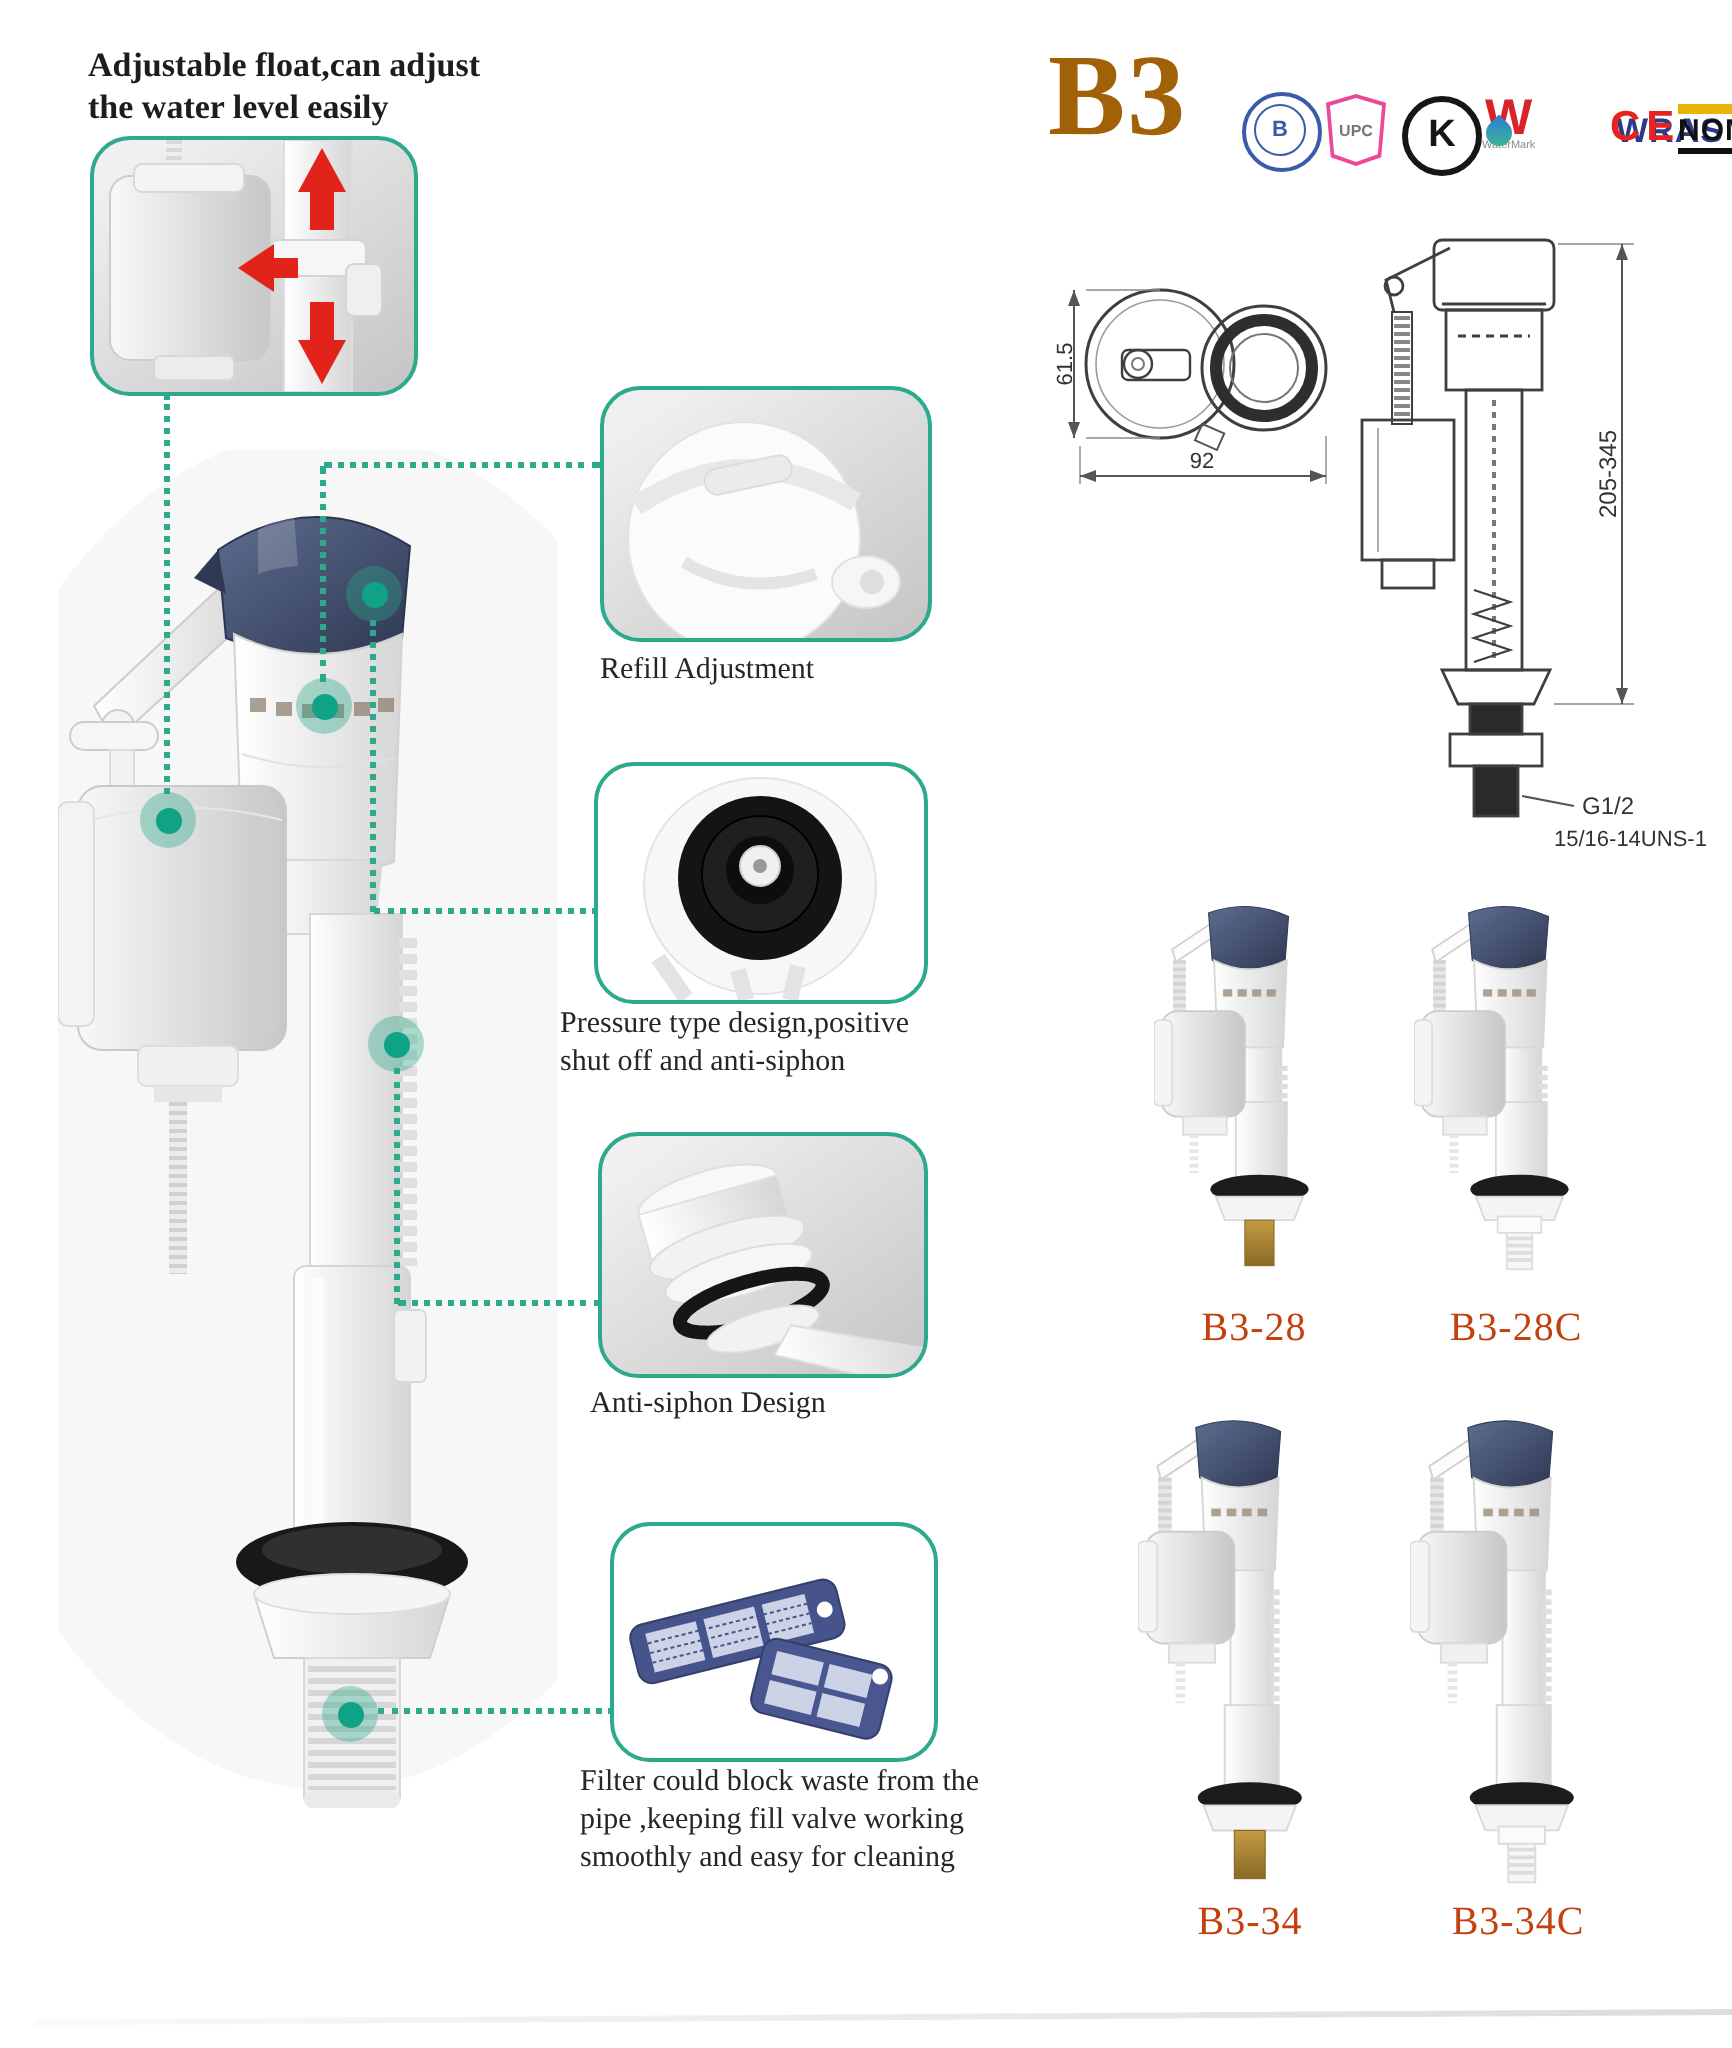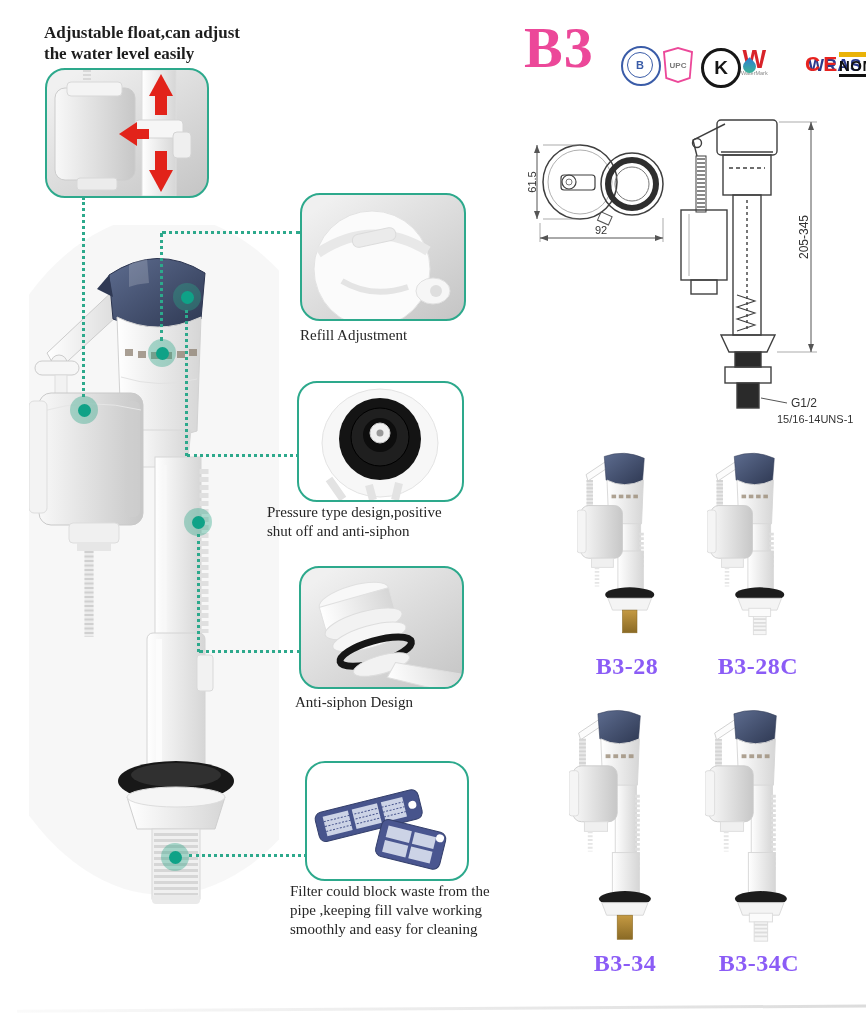--- a/index.html
+++ b/index.html
@@ -2,23 +2,23 @@
 <html><head>
 <meta charset="utf-8">
 <style>
   html,body{margin:0;padding:0;background:#fff;}
   .page{position:relative;width:866px;height:1024px;background:#ffffff;overflow:hidden;
         font-family:"Liberation Serif",serif;color:#222;margin-left:17px;}
   
   .note-heading{position:absolute;left:27px;top:22px;width:260px;
     font-weight:bold;font-size:17px;line-height:21px;color:#1d1d1d;}
   .brand-title{position:absolute;left:507px;top:18px;font-size:58px;line-height:60px;
-    color:#ec4899;font-weight:600;letter-spacing:1px;font-family:"Liberation Serif",serif;}
+    color:#a16207;font-weight:600;letter-spacing:1px;font-family:"Liberation Serif",serif;}
   .callout-label{position:absolute;font-size:15px;line-height:19px;color:#262626;}
-  .product-label{position:absolute;font-size:24px;font-weight:bold;color:#8b5cf6;
+  .product-label{position:absolute;font-size:20px;font-weight:normal;color:#c2410c;
     text-align:center;letter-spacing:.5px;}
   
   .frame{position:absolute;border:2px solid #2da98c;border-radius:20px;overflow:hidden;background:#fff;}
   .frame.gray{background:linear-gradient(145deg,#f0f0f0 10%,#c7c7c7 95%);}
   
   .dot-v{position:absolute;width:0;border-left:3px dotted #2da98c;}
   .dot-h{position:absolute;height:0;border-top:3px dotted #2da98c;}
   
   .marker{position:absolute;width:28px;height:28px;border-radius:50%;
     background:rgba(42,166,133,.38);display:flex;align-items:center;justify-content:center;}
@@ -205,21 +205,21 @@
     <svg viewBox="0 0 163 117" width="163" height="117">
       <ellipse cx="81" cy="60" rx="58" ry="54" fill="#f7f7f7" stroke="#e3e3e3"></ellipse>
       <path d="M30,96 L44,116 M70,102 L74,117 M100,100 L96,117" stroke="#e3e3e3" stroke-width="8" fill="none"></path>
       <circle cx="81" cy="56" r="41" fill="#141414"></circle>
       <circle cx="81" cy="54" r="29" fill="#1f1f1f" stroke="#000000"></circle>
       <circle cx="81" cy="52" r="17" fill="#0d0d0d"></circle>
       <circle cx="81" cy="50" r="10" fill="#f0f0f0" stroke="#cccccc"></circle>
       <circle cx="81" cy="50" r="3.5" fill="#9a9a9a"></circle>
     </svg>
   </div>
-  <div class="callout-label" style="left:250px;top:503px;width:200px;">
+  <div class="callout-label" style="left:263px;top:503px;width:200px;">
     <div>Pressure type design,positive</div>
     <div>shut off and anti-siphon</div>
   </div>
 
   <div class="frame gray" style="left:282px;top:566px;width:161px;height:119px;">
     <svg viewBox="0 0 161 119" width="161" height="119">
       <g transform="rotate(-16 70 60)">
         <ellipse cx="62" cy="26" rx="36" ry="12" fill="#f8f8f8" stroke="#e0e0e0"></ellipse>
         <rect x="26" y="26" width="72" height="26" fill="url(#gw)" stroke="#e0e0e0"></rect>
         <ellipse cx="64" cy="54" rx="40" ry="12" fill="#f2f2f2" stroke="#dddddd"></ellipse>

